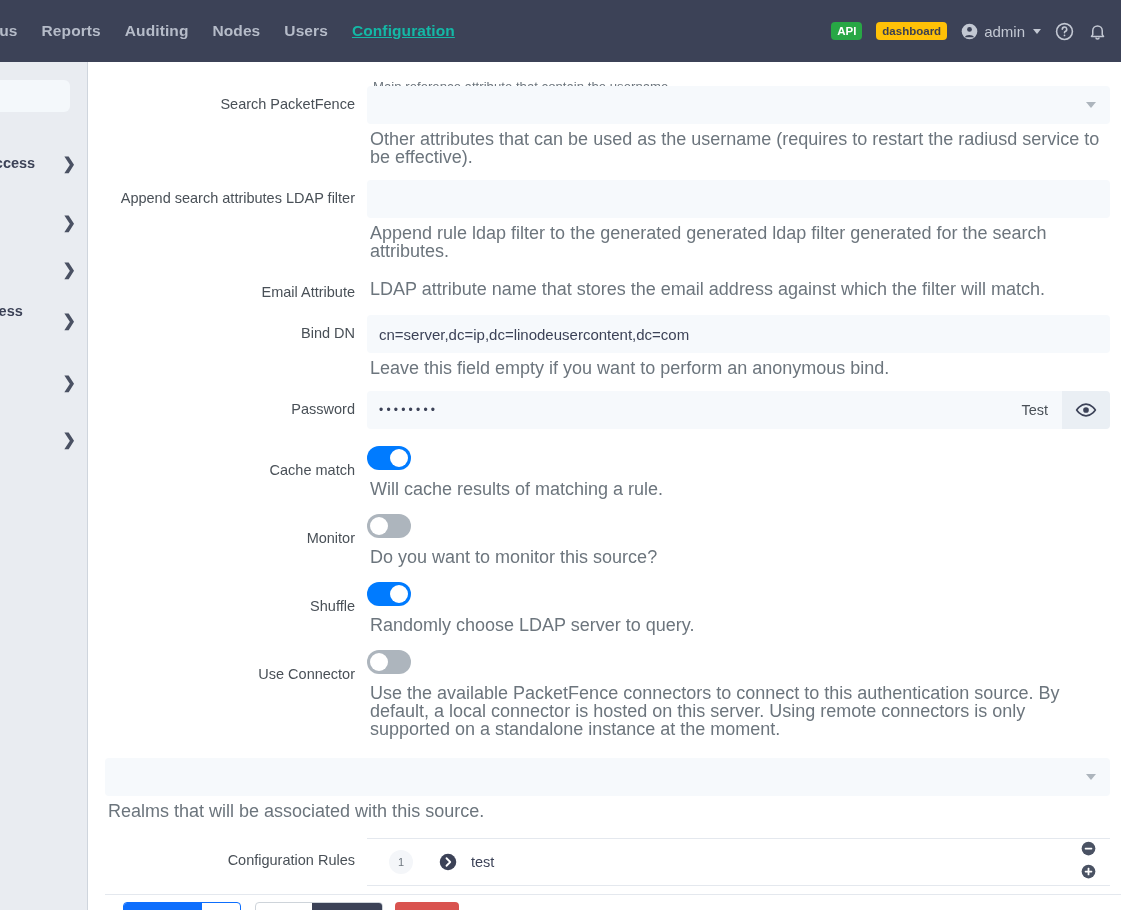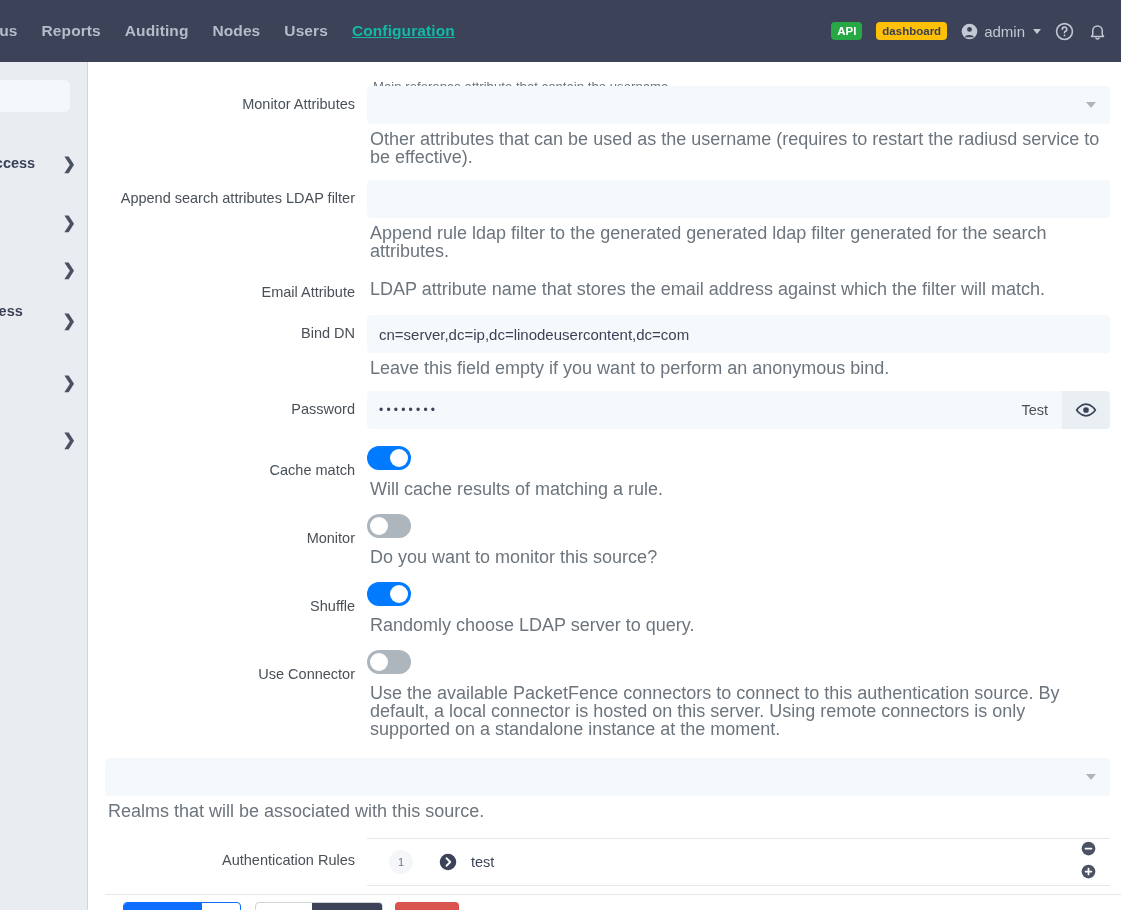--- a/index.html
+++ b/index.html
@@ -268,21 +268,21 @@
     </div>
   </div>
 </div>
 
 <div class="main">
   <div class="form-area">
 
     <div class="top-clip-help">Main reference attribute that contain the username.</div>
 
     <div class="row" style="margin-top:24px">
-      <div class="lbl" style="padding-top:10px">Monitor Attributes</div>
+      <div class="lbl" style="padding-top:10px">Search PacketFence</div>
       <div class="fieldcol">
         <div class="finput select">
           <span></span>
           <span class="sel-caret"></span>
         </div>
         <div class="help">Other attributes that can be used as the username (requires to restart the radiusd service to be effective).</div>
       </div>
     </div>
 
     <div class="row" style="margin-top:14px">
@@ -366,21 +366,21 @@
       <div class="fieldcol">
         <div class="finput select">
           <span></span>
           <span class="sel-caret"></span>
         </div>
         <div class="help">Realms that will be associated with this source.</div>
       </div>
     </div>
 
     <div class="row" style="margin-top:18px">
-      <div class="lbl" style="padding-top:14px">Authentication Rules</div>
+      <div class="lbl" style="padding-top:14px">Configuration Rules</div>
       <div class="fieldcol">
         <div class="rules-table">
           <div class="rules-sep"></div>
           <div class="rule-row">
             <div class="rule-num">1</div>
             <div class="rule-expand">
               <svg width="18" height="18" viewBox="0 0 24 24">
                   <circle cx="12" cy="12" r="11" fill="#3c4257"></circle>
                   <path d="M10 7l5 5-5 5" fill="none" stroke="#fff" stroke-width="2.4" stroke-linecap="round" stroke-linejoin="round"></path>
                 </svg>

